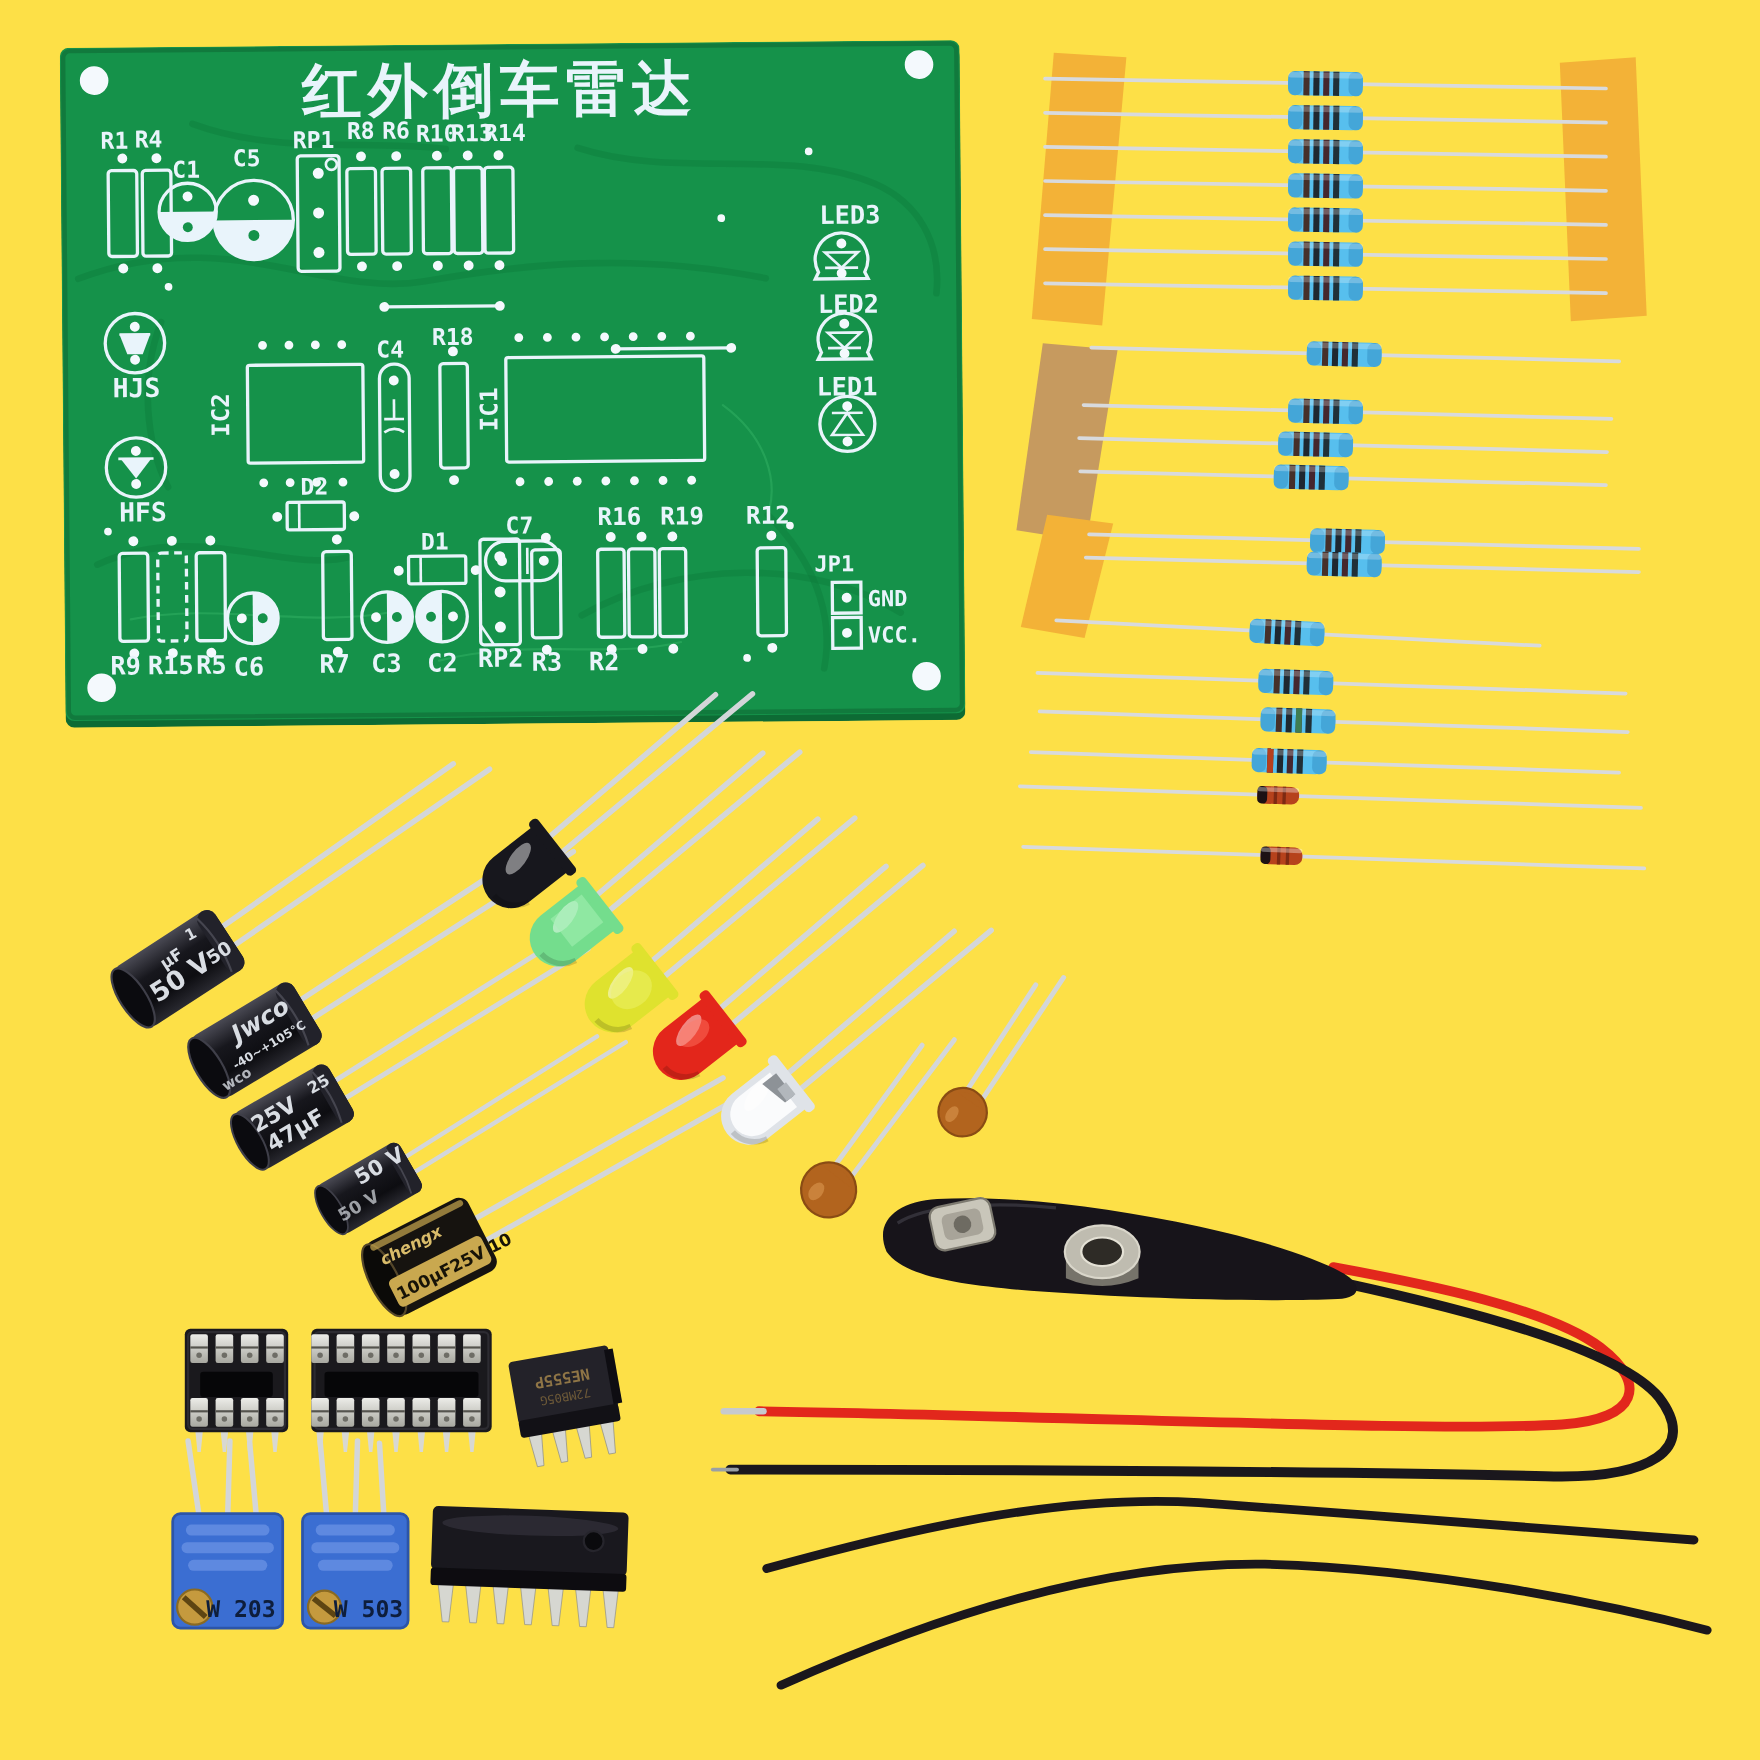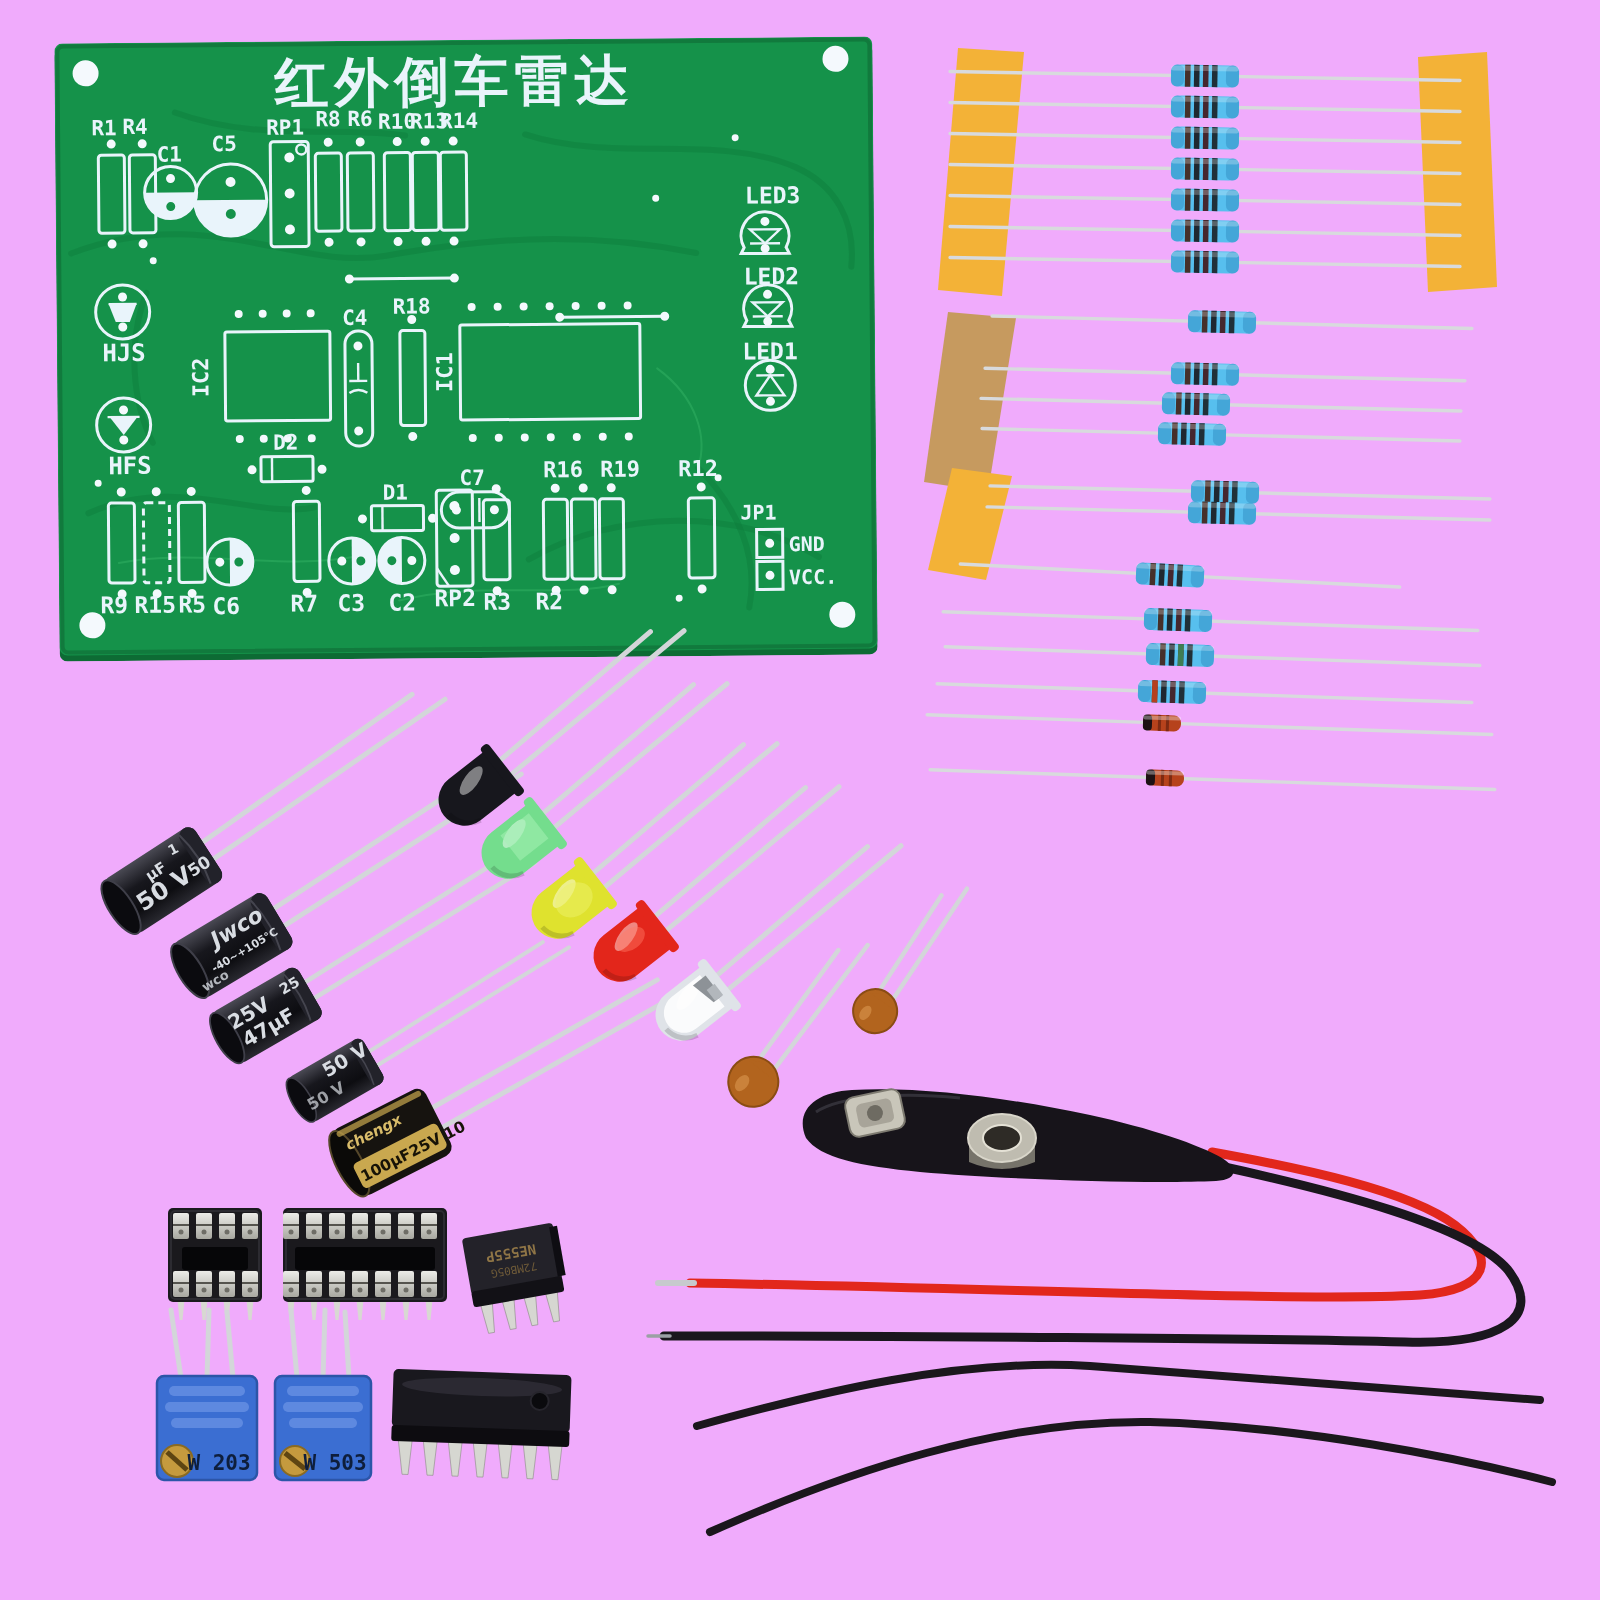--- a/index.html
+++ b/index.html
@@ -1,16 +1,16 @@
 <!DOCTYPE html>
 <html><head>
 <meta charset="utf-8">
 <style>
   html,body{margin:0;padding:0;background:#fff;}
-  .scene{position:relative;width:1600px;height:1600px;background:#f0abfc;overflow:hidden;
+  .scene{position:relative;width:1600px;height:1600px;background:#fde047;overflow:hidden;
          font-family:"DejaVu Sans",sans-serif;}
   svg{position:absolute;left:0;top:0;}
   #pcb{left:57px;top:40px;transform:rotate(-0.5deg);}
   text.sk{fill:#e9f4fb;font-family:"DejaVu Sans Mono",monospace;font-weight:bold;}
   .fo{fill:none;stroke:#e9f4fb;stroke-width:3;}
   .fo2{fill:none;stroke:#e9f4fb;stroke-width:2.4;}
   .pad{fill:#f4f9fd;}
   .skfill{fill:#e9f4fb;}
   .trace{fill:none;stroke:#0e7c3b;stroke-width:6;opacity:.45;stroke-linecap:round;}
   .trace2{fill:none;stroke:#2fae61;stroke-width:2;opacity:.6;stroke-linecap:round;}

